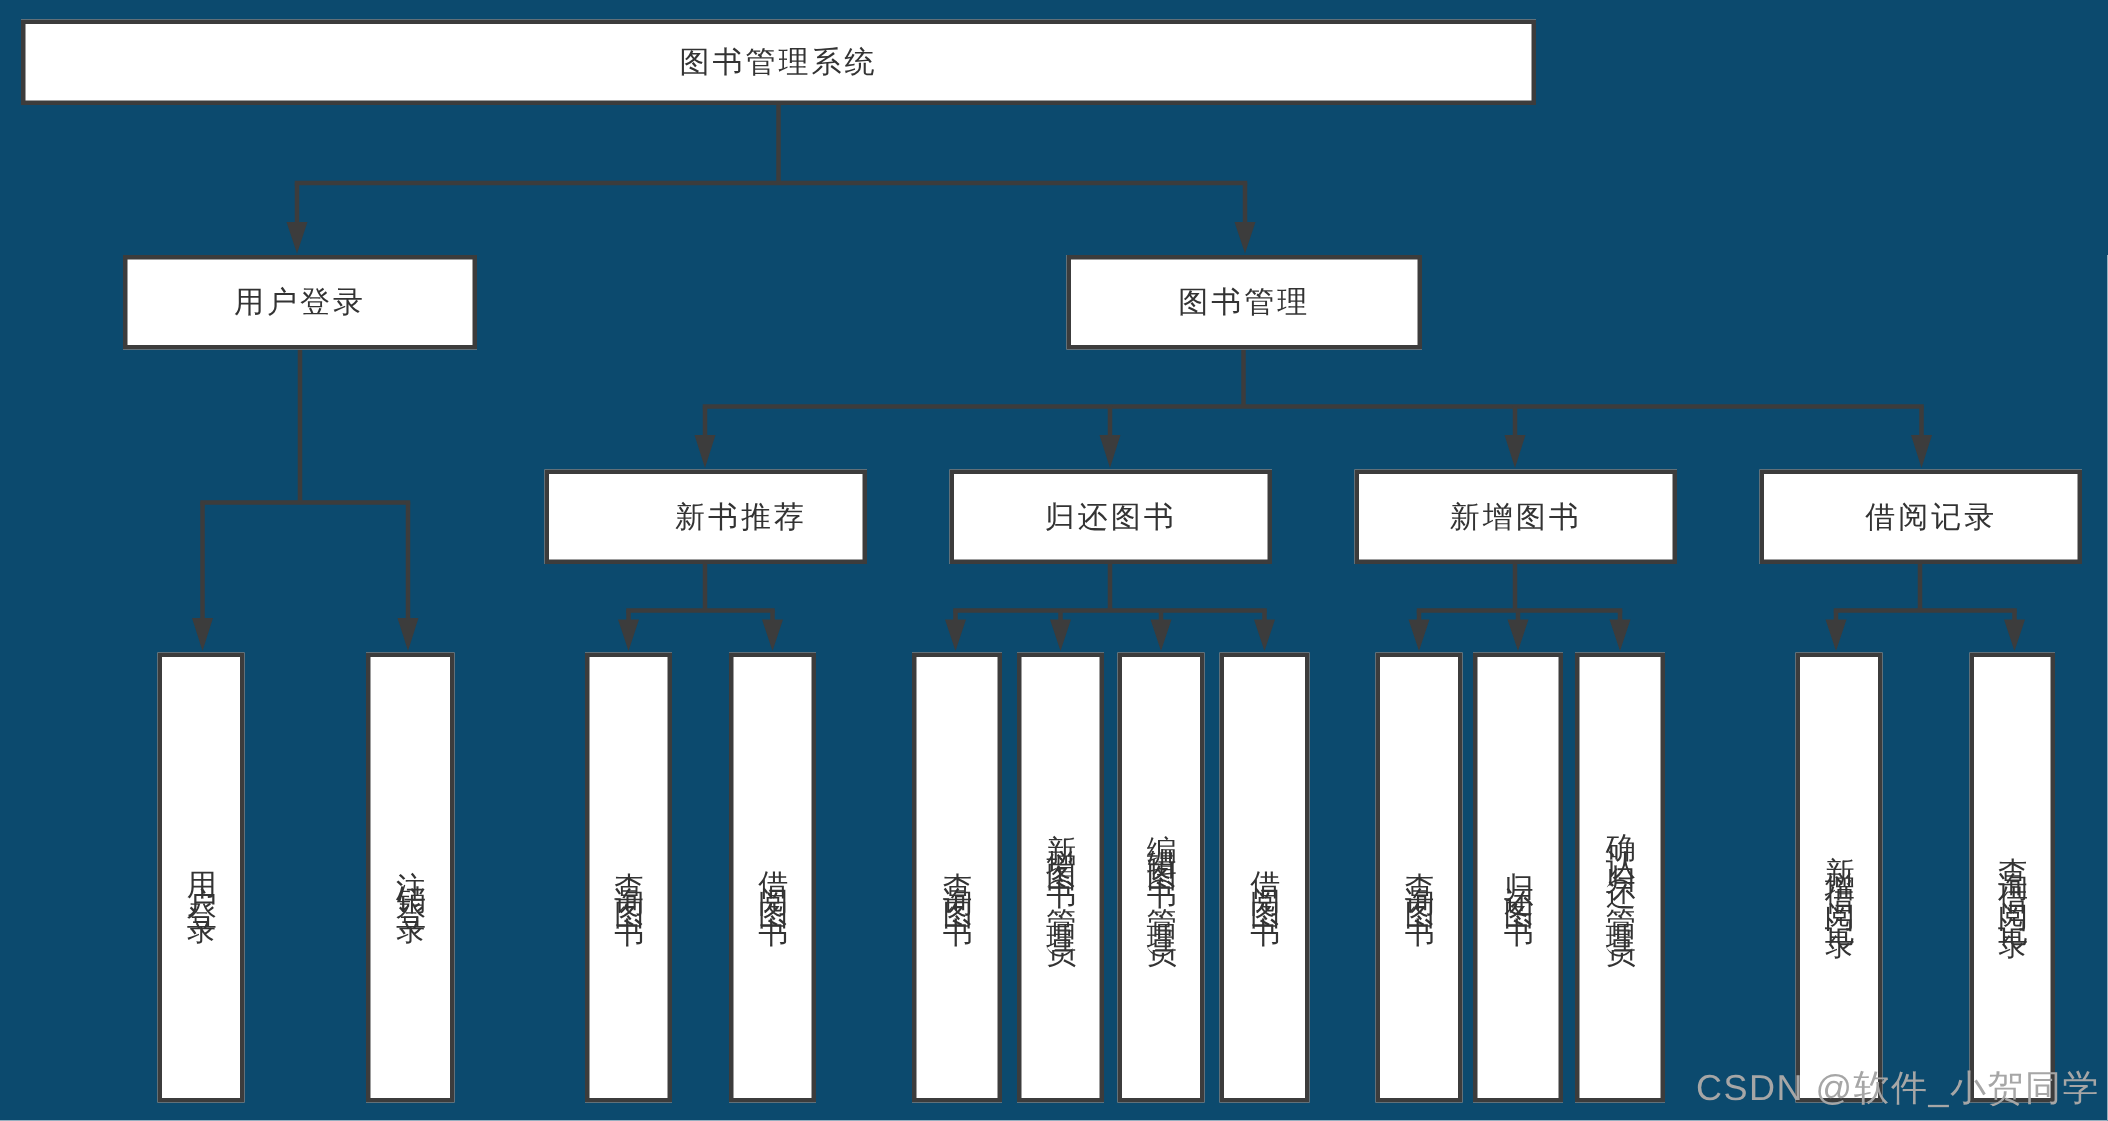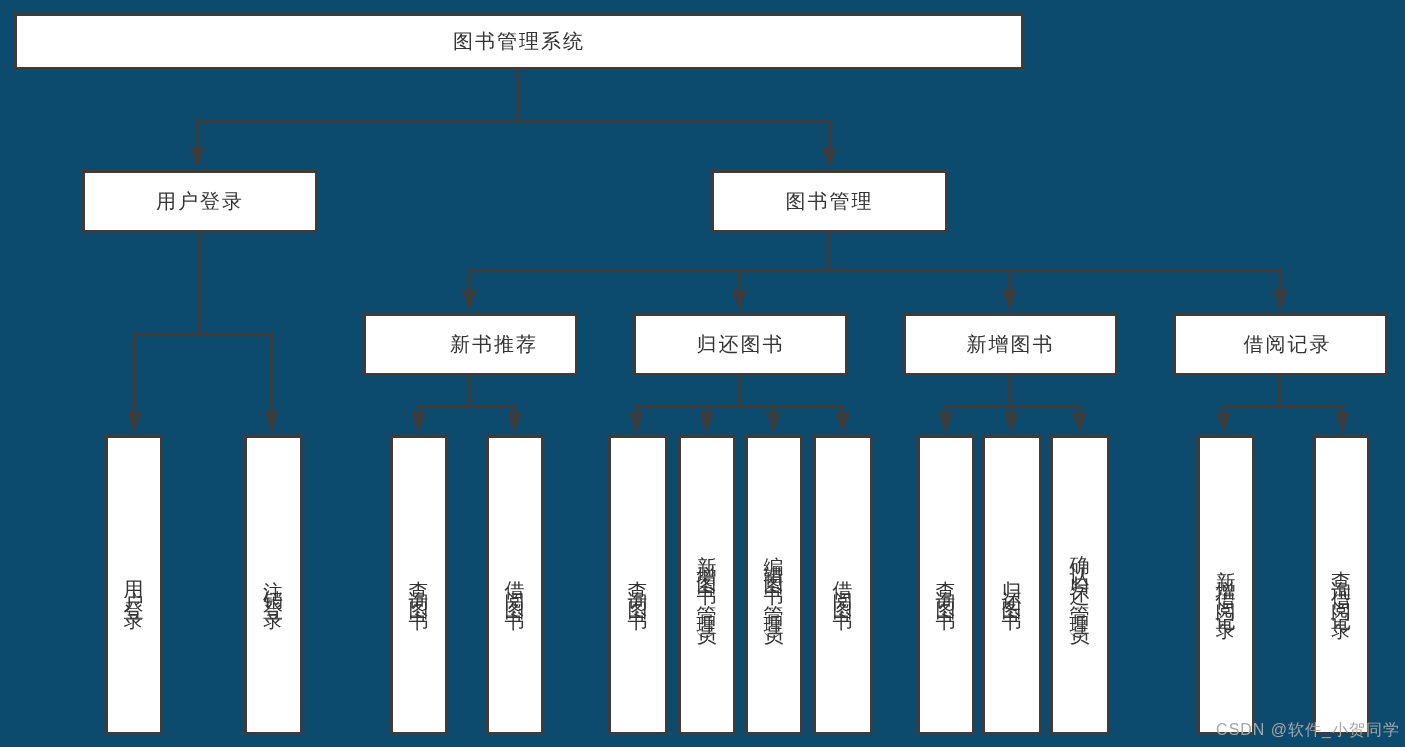--- a/index.html
+++ b/index.html
@@ -42,21 +42,21 @@
     writing-mode:vertical-rl;
     text-orientation:mixed;
     font-size:20px;
     letter-spacing:10px;
     line-height:1;
     white-space:nowrap;
   }
   .watermark{
     position:absolute;
     right:5px;bottom:6px;
-    font-size:16px;
+    font-size:24px;
     letter-spacing:1px;
     color:var(--watermark-color);
     white-space:nowrap;
   }
 </style>
 </head>
 <body>
 
 <div class="stage">
 

